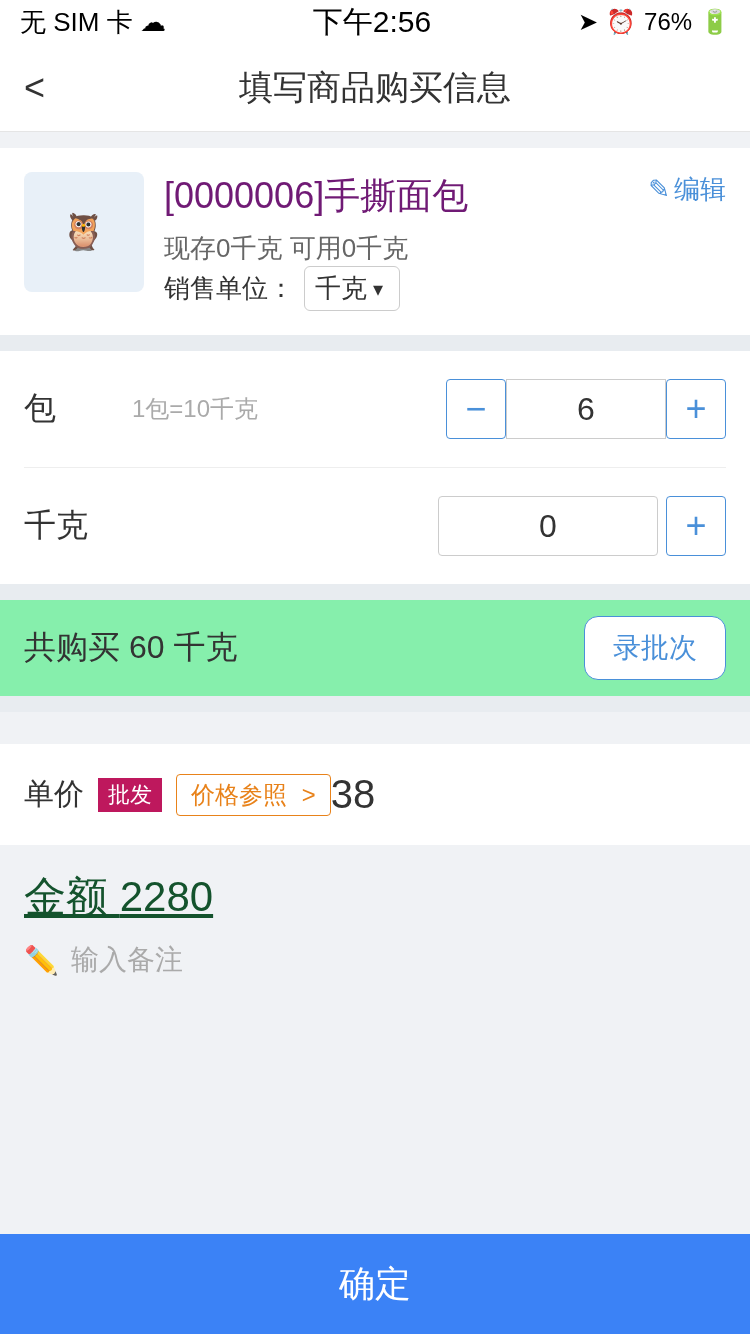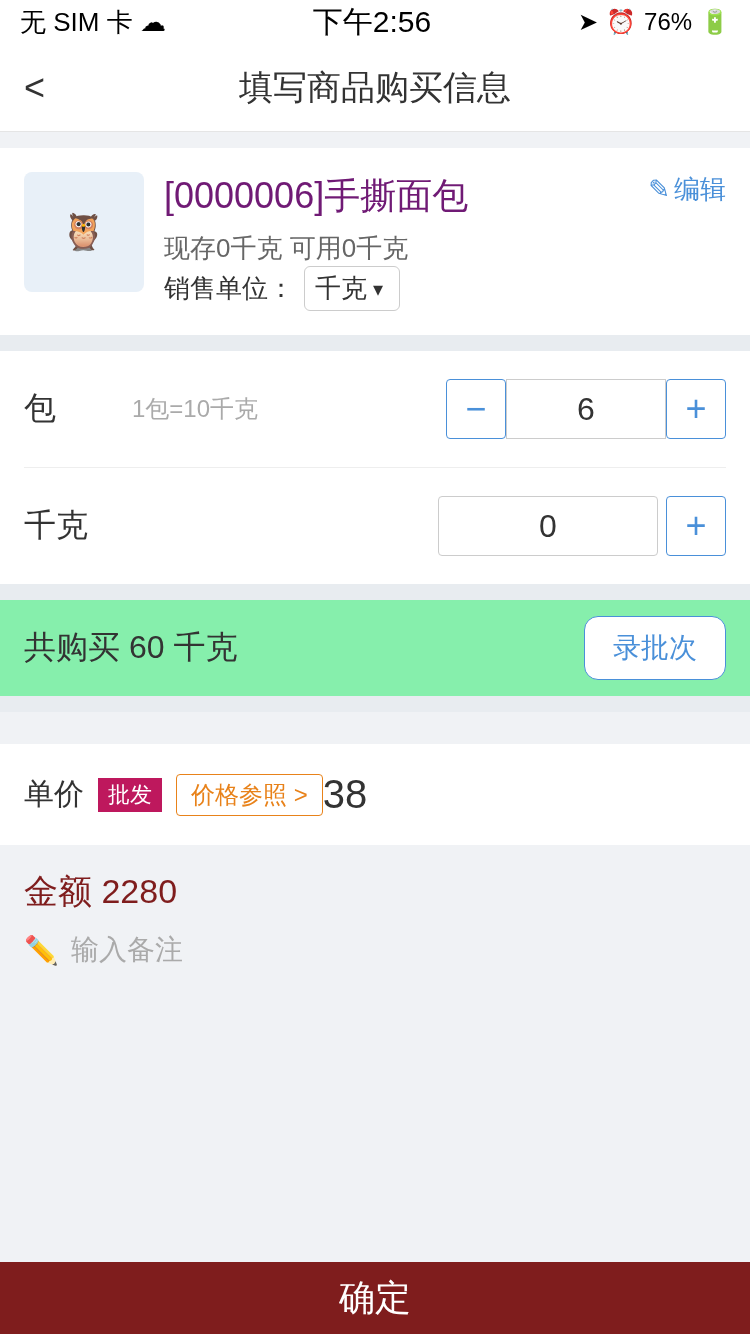--- a/index.html
+++ b/index.html
@@ -247,54 +247,56 @@
       border: 1.5px solid #e8821a;
       color: #e8821a;
       background: #fff;
       border-radius: 4px;
       padding: 4px 14px;
       font-size: 24px;
       cursor: pointer;
       display: flex;
       align-items: center;
       gap: 4px;
+      font-family: Liberation Mono, monospace;
     }
     .price-value {
       font-size: 40px;
       color: #333;
       font-weight: 500;
     }
 
     
     .amount-section {
       background: #f0f2f5;
       padding: 24px 24px 0 24px;
     }
     .amount-row {
-      font-size: 34px;
-      color: #7f1d1d;
+      font-size: 42px;
+      color: #14532d;
       margin-bottom: 16px;
+      text-decoration: underline;
     }
     .amount-note {
       display: flex;
       align-items: center;
       gap: 12px;
       color: #aaa;
       font-size: 28px;
       padding-bottom: 24px;
     }
 
     
     .flex-spacer { flex: 1; background: #f0f2f5; }
 
     
     .bottom-btn {
       width: 100%;
-      height: 72px;
-      background: #7f1d1d;
+      height: 100px;
+      background: #3b82f6;
       color: #fff;
       font-size: 36px;
       border: none;
       cursor: pointer;
       display: flex;
       align-items: center;
       justify-content: center;
       flex-shrink: 0;
     }
 

